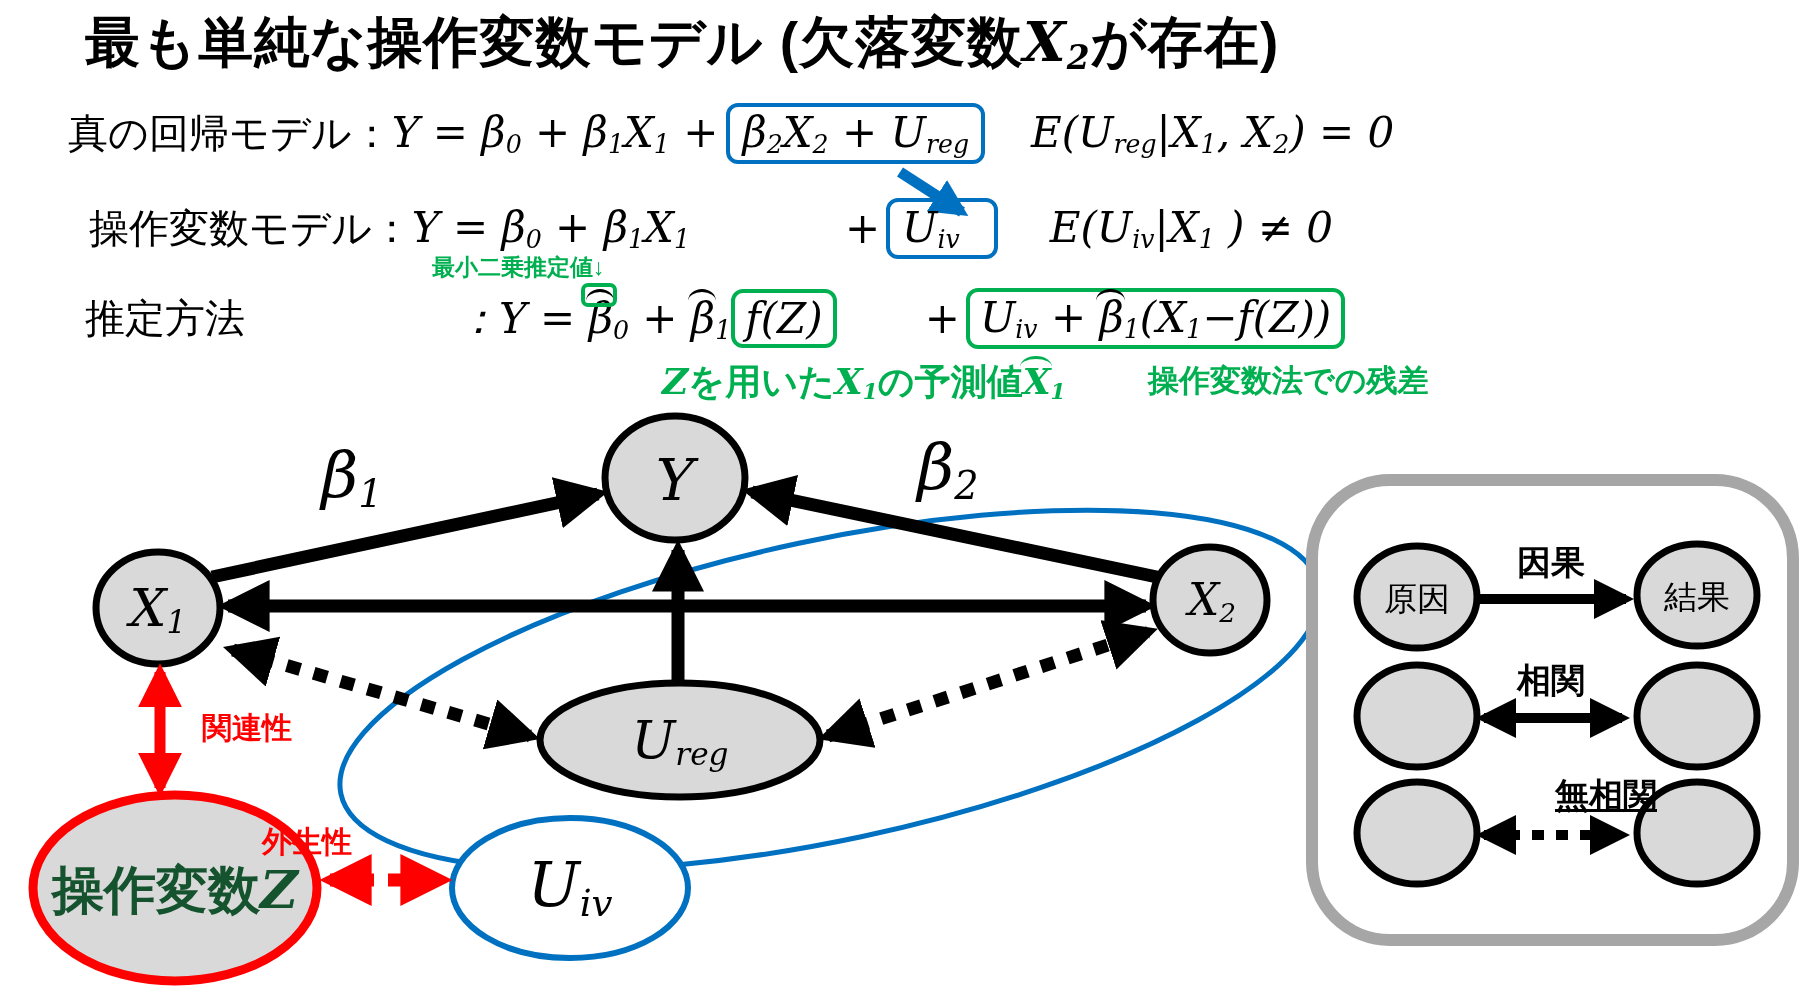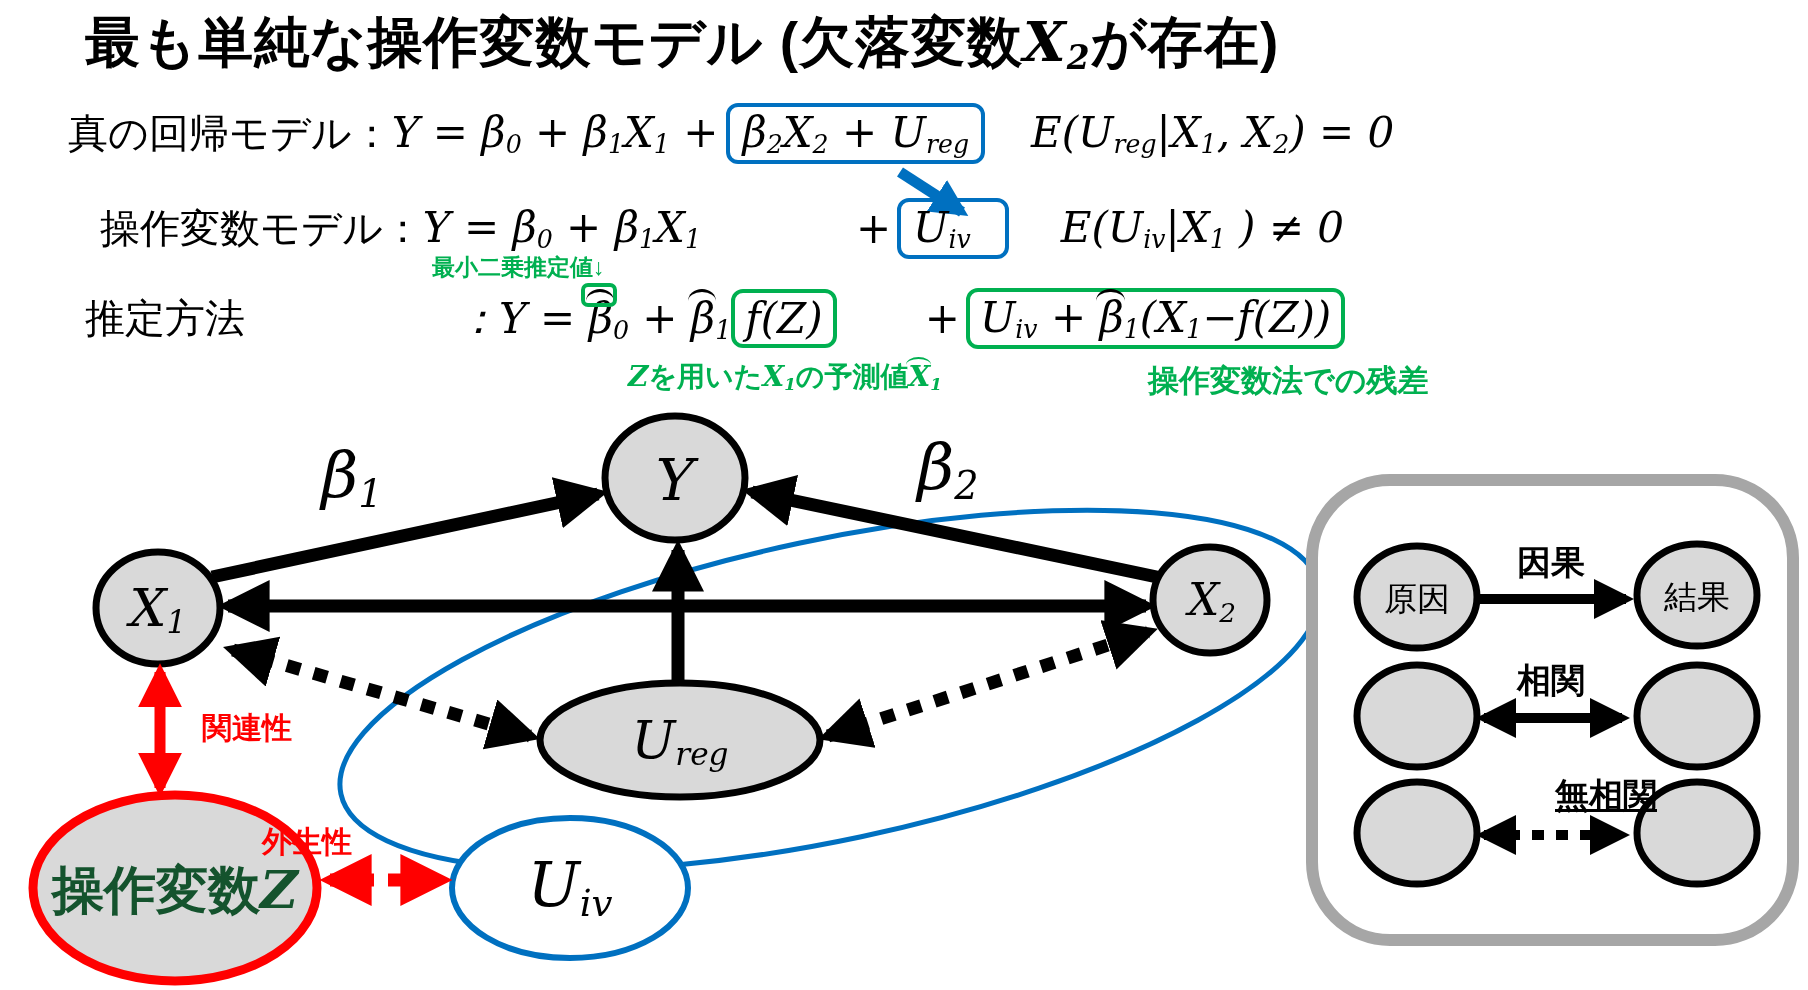--- a/index.html
+++ b/index.html
@@ -91,21 +91,21 @@
 
   <div class="eq-line" style="left:68px;top:103px;">
     <span class="eq-label">真の回帰モデル：</span>
     <span class="math"><span>Y = β</span><span class="tk-sub">0</span><span> + β</span><span class="tk-sub">1</span><span>X</span><span class="tk-sub">1</span><span> +</span></span>
     <span class="sp" style="width:8px;"></span>
     <span class="box-blue math"><span>β</span><span class="tk-sub">2</span><span>X</span><span class="tk-sub">2</span><span> + U</span><span class="tk-sub">reg</span></span>
     <span class="sp" style="width:46px;"></span>
     <span class="math"><span>E(U</span><span class="tk-sub">reg</span><span>|X</span><span class="tk-sub">1</span><span>, X</span><span class="tk-sub">2</span><span>) = 0</span></span>
   </div>
 
-  <div class="eq-line" style="left:100px;top:198px;">
+  <div class="eq-line" style="left:89px;top:198px;">
     <span class="eq-label">操作変数モデル：</span>
     <span class="math"><span>Y = β</span><span class="tk-sub">0</span><span> + β</span><span class="tk-sub">1</span><span>X</span><span class="tk-sub">1</span></span>
     <span class="sp" style="width:155px;"></span>
     <span class="math"><span>+</span></span>
     <span class="sp" style="width:6px;"></span>
     <span class="box-blue math" style="padding-right:34px;"><span>U</span><span class="tk-sub">iv</span></span>
     <span class="sp" style="width:52px;"></span>
     <span class="math"><span>E(U</span><span class="tk-sub">iv</span><span>|X</span><span class="tk-sub">1</span><span> ) ≠ 0</span></span>
   </div>
 
@@ -115,21 +115,21 @@
     <span class="eq-label">推定方法</span>
     <span class="sp" style="width:212px;"></span>
     <span class="math"><span class="tk-jp">：</span><span>Y = </span><span class="tk-hatbox">β</span><span class="tk-sub">0</span><span> + </span><span class="tk-hat">β</span><span class="tk-sub">1</span></span>
     <span class="box-green math"><span>f</span><span>(Z)</span></span>
     <span class="sp" style="width:88px;"></span>
     <span class="math"><span>+</span></span>
     <span class="sp" style="width:6px;"></span>
     <span class="box-green math"><span>U</span><span class="tk-sub">iv</span><span> + </span><span class="tk-hat">β</span><span class="tk-sub">1</span><span>(X</span><span class="tk-sub">1</span><span>−f(Z))</span></span>
   </div>
 
-  <div class="note-green" style="left:628px;top:358px;font-size:28px;"><span class="tk-it">Z</span><span>を用いた</span><span class="tk-it">X</span><span class="tk-sub">1</span><span>の予測値</span><span class="tk-hat">X</span><span class="tk-sub">1</span></div>
+  <div class="note-green" style="left:662px;top:358px;font-size:36px;"><span class="tk-it">Z</span><span>を用いた</span><span class="tk-it">X</span><span class="tk-sub">1</span><span>の予測値</span><span class="tk-hat">X</span><span class="tk-sub">1</span></div>
   <div class="note-green" style="left:1148px;top:360px;font-size:31px;">操作変数法での残差</div>
 
   <div class="node-label math" style="left:675px;top:480px;font-size:58px;"><span class="tk-it">Y</span></div>
   <div class="node-label math" style="left:158px;top:610px;font-size:52px;"><span class="tk-it">X</span><span class="tk-sub">1</span></div>
   <div class="node-label math" style="left:1212px;top:602px;font-size:44px;"><span class="tk-it">X</span><span class="tk-sub">2</span></div>
   <div class="node-label math" style="left:680px;top:742px;font-size:52px;"><span class="tk-it">U</span><span class="tk-sub">reg</span></div>
   <div class="node-label math" style="left:570px;top:888px;font-size:62px;"><span class="tk-it">U</span><span class="tk-sub">iv</span></div>
   <div class="node-label" style="left:175px;top:890px;font-size:52px;font-weight:bold;color:#14532d;white-space:nowrap;"><span>操作変数</span><span class="tk-it">Z</span></div>
 
   <div class="node-label math" style="left:352px;top:478px;font-size:64px;"><span class="tk-it">β</span><span class="tk-sub">1</span></div>

